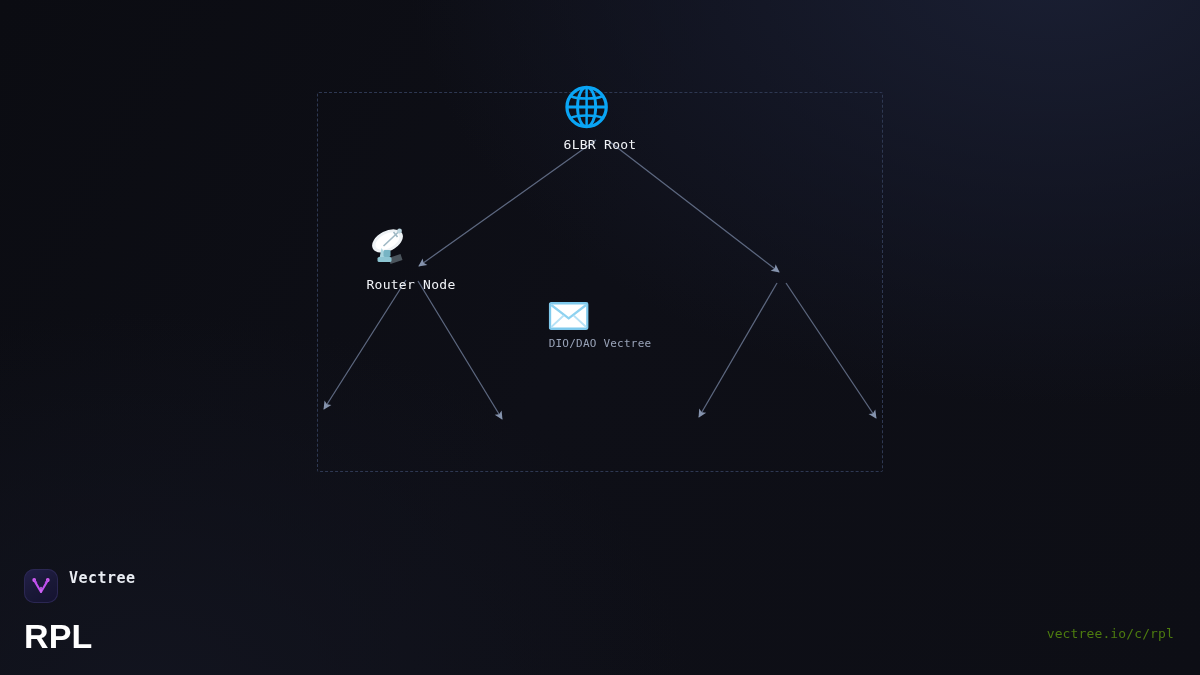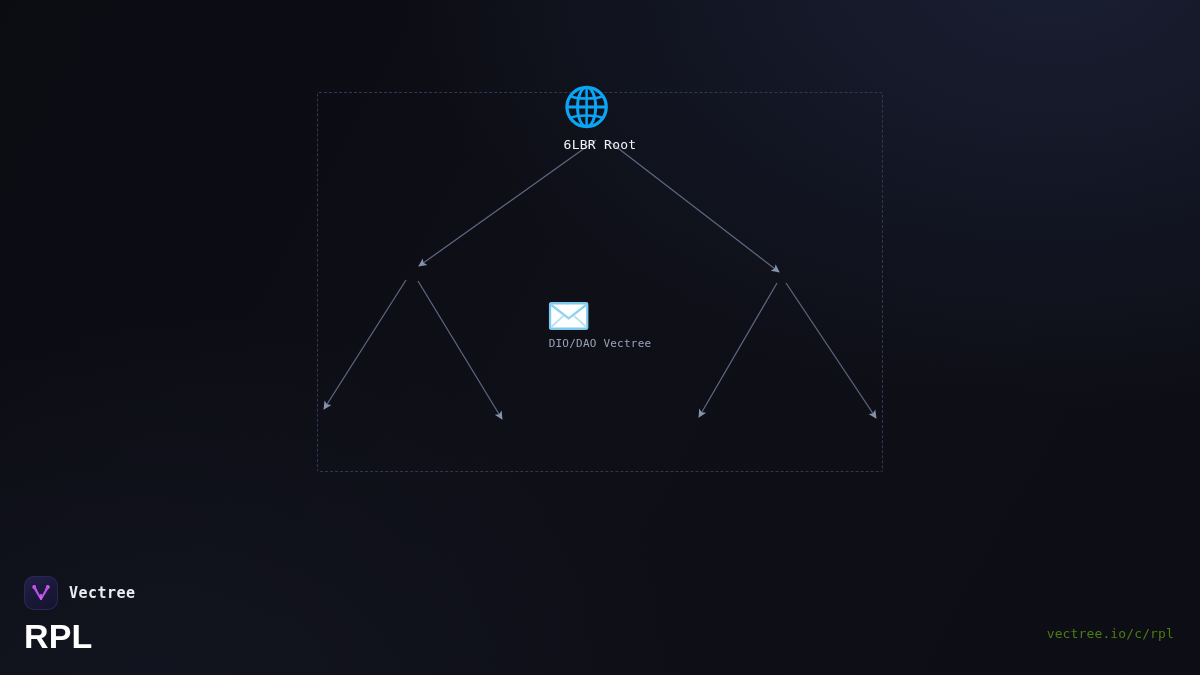--- a/index.html
+++ b/index.html
@@ -45,35 +45,35 @@
     letter-spacing:0.02em;
   }
   .node.primary .caption { color:#f2f4f8; font-size:13px; }
   .node.secondary .caption { color:#99a3b8; font-size:11px; }
 
   
   .icon-svg { display:block; }
 
   
   #brand { position:absolute; left:24px; bottom:22px; }
-  #brand-row { display:flex; align-items:center; gap:11px; }
+  #brand-row { display:flex; align-items:flex-start; gap:11px; }
   #logo-badge {
     width:34px; height:34px; border-radius:10px;
     background:linear-gradient(150deg,#23204a 0%,#191836 55%,#141230 100%);
     box-shadow:0 0 0 1px #2b2752 inset;
     display:flex; align-items:center; justify-content:center;
     flex:0 0 auto;
   }
   #brand-name {
     font-family:"DejaVu Sans Mono", monospace;
     font-size:15px; font-weight:700; color:#e9ecf2;
     letter-spacing:0.03em;
   }
   #page-title {
-    margin-top:9px;
+    margin-top:16px;
     font-family:"Liberation Sans", sans-serif;
     font-size:34px; font-weight:700; color:#ffffff;
     letter-spacing:0.004em; line-height:1;
   }
   #site-url {
     position:absolute; right:26px; bottom:34px;
     font-family:"DejaVu Sans Mono", monospace;
     font-size:13px; color:#4d7c0f; letter-spacing:0.01em;
   }
 </style>
@@ -114,20 +114,36 @@
         <line x1="3.5" y1="24" x2="44.5" y2="24" stroke="#0aa5f5" stroke-width="3"></line>
         <path d="M7.6 12.6 C13.5 16 34.5 16 40.4 12.6" fill="none" stroke="#0aa5f5" stroke-width="2.8"></path>
         <path d="M7.6 35.4 C13.5 32 34.5 32 40.4 35.4" fill="none" stroke="#0aa5f5" stroke-width="2.8"></path>
         <line x1="24" y1="3.5" x2="24" y2="44.5" stroke="#0aa5f5" stroke-width="2.6"></line>
       </svg>
     </span>
     <span class="caption">6LBR Root</span>
   </div>
 
 
+  <div class="node primary" style="left:411px; top:258px;">
+    <span class="glyph">
+      <svg class="icon-svg" width="48" height="46" viewBox="0 0 48 46" xmlns="http://www.w3.org/2000/svg">
+        <path d="M22 34 L34 30 L36 36 L24 40 Z" fill="#566068" opacity="0.85"></path>
+        <ellipse cx="21" cy="17" rx="16.5" ry="10" transform="rotate(-27 21 17)" fill="#eef2f5"></ellipse>
+        <ellipse cx="21" cy="17" rx="13" ry="7.2" transform="rotate(-27 21 17)" fill="#ffffff"></ellipse>
+        <path d="M17 22 L33 7" stroke="#9fb8c4" stroke-width="1.6"></path>
+        <path d="M27 8 L31 13" stroke="#9fb8c4" stroke-width="1.6"></path>
+        <circle cx="33" cy="7" r="2.4" fill="#b9d3dd"></circle>
+        <path d="M15 24 L21 34 L13 34 Z" fill="#a7d4de"></path>
+        <rect x="11" y="33" width="14" height="5" rx="1.6" fill="#8cc4d2"></rect>
+        <rect x="17" y="26" width="7" height="7" rx="1.4" fill="#77b4c4"></rect>
+      </svg>
+    </span>
+    <span class="caption">Router Node</span>
+  </div>
 
   <div class="node secondary" style="left:600px; top:326px;">
     <span class="glyph">
       <svg class="icon-svg" width="40" height="28" viewBox="0 0 40 28" xmlns="http://www.w3.org/2000/svg">
         <rect x="1.3" y="1.3" width="37.4" height="25.4" rx="1.2" fill="#ffffff" stroke="#7fc9ec" stroke-width="2.4"></rect>
         <path d="M2.6 3 L20 16.4 L37.4 3" fill="none" stroke="#8ed2f0" stroke-width="2.3"></path>
         <path d="M2.6 25 L15 13.5 M37.4 25 L25 13.5" fill="none" stroke="#b7e2f6" stroke-width="1.8"></path>
       </svg>
     </span>
     <span class="caption">DIO/DAO Vectree</span>

